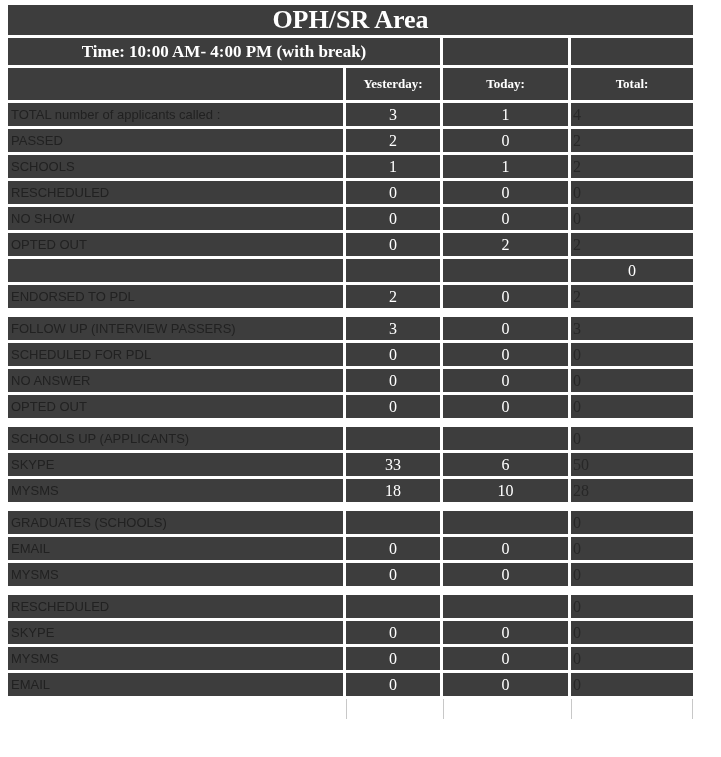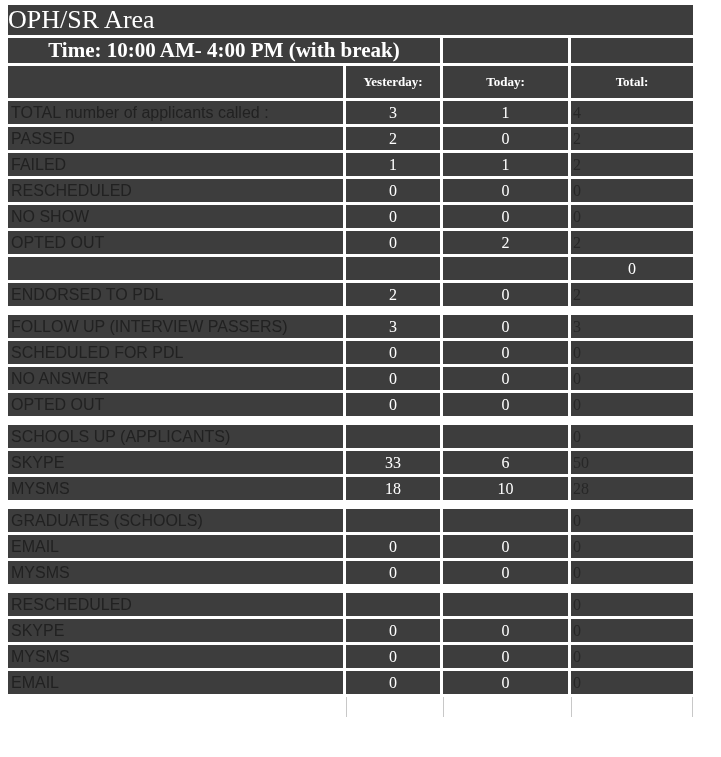--- a/index.html
+++ b/index.html
@@ -29,28 +29,28 @@
     overflow:hidden;
     white-space:nowrap;
     vertical-align:middle;
     padding:0;
   }
   
   .title-cell{
     height:26px;
     color:var(--white-text);
     font-family:"Liberation Serif",serif;
-    font-weight:normal;font-size:26px;
-    text-align:left;
+    font-weight:bold;font-size:26px;
+    text-align:center;
   }
   .time-cell{
-    height:21px;
-    color:var(--white-text);
-    font-family:"Liberation Serif",serif;
-    font-weight:bold;font-size:21px;
+    height:27px;
+    color:var(--white-text);
+    font-family:"Liberation Serif",serif;
+    font-weight:bold;font-size:17px;
     text-align:center;
   }
   .time-empty{height:21px;}
   .sched-cell{
     height:43px;
     color:var(--white-text);
     font-family:"Liberation Serif",serif;
     font-weight:bold;font-size:17px;
     line-height:19px;
     text-align:center;
@@ -64,21 +64,21 @@
     font-family:"Liberation Serif",serif;
     font-weight:bold;font-size:13px;
     text-align:center;
   }
   .colhead-empty{height:24px;}
   
   .label-cell{
     height:23px;
     color:var(--label-text);
     font-family:"Liberation Sans",sans-serif;
-    font-size:16px;
+    font-size:13px;
     text-align:left;
     padding-left:3px;
   }
   .num-cell{
     height:23px;
     color:var(--white-text);
     font-family:"Liberation Serif",serif;
     font-size:16px;
     text-align:center;
   }
@@ -140,21 +140,21 @@
         <td class="num-cell">1</td>
         <td class="total-cell">4</td>
       </tr>
       <tr>
         <td class="label-cell">PASSED</td>
         <td class="num-cell">2</td>
         <td class="num-cell">0</td>
         <td class="total-cell">2</td>
       </tr>
       <tr>
-        <td class="label-cell">FAILED</td>
+        <td class="label-cell">SCHOOLS</td>
         <td class="num-cell">1</td>
         <td class="num-cell">1</td>
         <td class="total-cell">2</td>
       </tr>
       <tr>
         <td class="label-cell">RESCHEDULED</td>
         <td class="num-cell">0</td>
         <td class="num-cell">0</td>
         <td class="total-cell">0</td>
       </tr>

